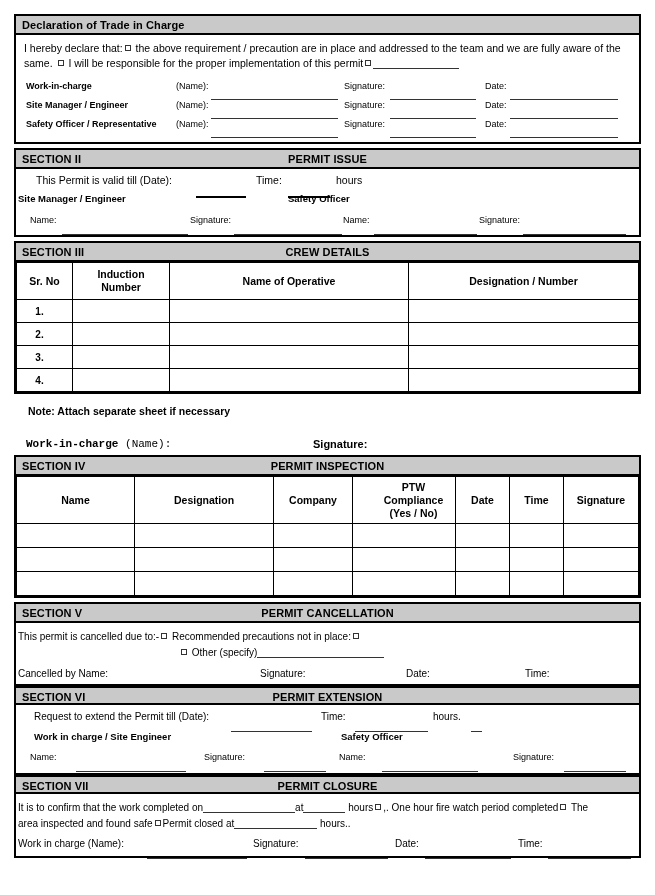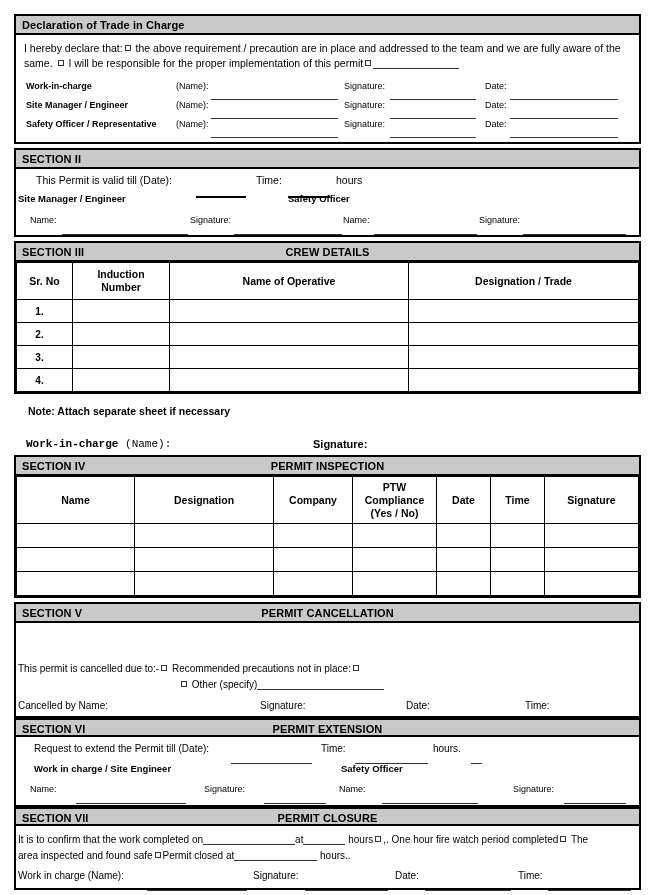--- a/index.html
+++ b/index.html
@@ -195,20 +195,21 @@
         <span class="ul" style="position:absolute; left:486px; top:11px; width:108px;"></span>
       </div>
     </div>
   </div>
 
   <div class="gap"></div>
 
   <div class="block">
     <div class="bar">
       <span class="sec">SECTION II</span>
+      <span class="ttl">PERMIT ISSUE</span>
     </div>
     <div class="body" style="padding:14px 8px 4px 8px; height:66px; position:relative;">
       <div style="position:absolute; left:20px; top:5px; font-size:10.5px;">This Permit is valid till (Date):</div>
       <span class="ul thick" style="position:absolute; left:180px; top:17px; width:50px;"></span>
       <div style="position:absolute; left:240px; top:5px; font-size:10.5px;">Time:</div>
       <span class="ul thick" style="position:absolute; left:272px; top:17px; width:42px;"></span>
       <div style="position:absolute; left:320px; top:5px; font-size:10.5px;">hours</div>
 
       <div style="position:absolute; left:2px; top:24px; font-size:9.5px; font-weight:bold;">Site Manager / Engineer</div>
       <div style="position:absolute; left:272px; top:24px; font-size:9.5px; font-weight:bold;">Safety Officer</div>
@@ -230,21 +231,21 @@
     <div class="bar">
       <span class="sec">SECTION III</span>
       <span class="ttl">CREW DETAILS</span>
     </div>
     <table class="grid">
       <thead>
         <tr>
           <th style="width:55px;">Sr. No</th>
           <th style="width:96px;">Induction<br>Number</th>
           <th style="width:238px;">Name of Operative</th>
-          <th>Designation / Trade</th>
+          <th>Designation / Number</th>
         </tr>
       </thead>
       <tbody>
         <tr>
           <td class="srno">1.</td>
           <td></td>
           <td></td>
           <td></td>
         </tr>
         <tr>
@@ -280,21 +281,21 @@
     <div class="bar">
       <span class="sec">SECTION IV</span>
       <span class="ttl">PERMIT INSPECTION</span>
     </div>
     <table class="grid">
       <thead>
         <tr>
           <th style="width:117px; height:46px;">Name</th>
           <th style="width:138px;text-align:center;">Designation</th>
           <th style="width:78px;">Company</th>
-          <th style="width:83px;">
+          <th style="width:83px;padding-left:19px;">
             <span>PTW</span><br>
             <span>Compliance</span><br>
             <span>(Yes / No)</span>
           </th>
           <th style="width:53px;">Date</th>
           <th style="width:53px;">Time</th>
           <th>Signature</th>
         </tr>
       </thead>
       <tbody>
@@ -329,21 +330,21 @@
     </table>
   </div>
 
   <div class="gap"></div>
 
   <div class="block">
     <div class="bar">
       <span class="sec">SECTION V</span>
       <span class="ttl">PERMIT CANCELLATION</span>
     </div>
-    <div class="body" style="padding:8px 8px 4px 24px; height:61px; position:relative;margin-top:32px;">
+    <div class="body" style="padding:8px 8px 4px 24px; height:61px; position:relative;">
       <div style="position:absolute; left:2px; top:8px; font-size:10px;">
         <span>This permit is cancelled due to:-</span><span class="cb"></span>
         <span>Recommended precautions not in place:</span><span class="cb"></span>
       </div>
       <div style="position:absolute; left:163px; top:24px; font-size:10px;">
         <span class="cb"></span>
         <span>Other (specify)</span><span class="ul" style="width:127px;"></span>
       </div>
 
       <div style="position:absolute; left:2px; top:45px; font-size:10px;">Cancelled by Name:</div>

